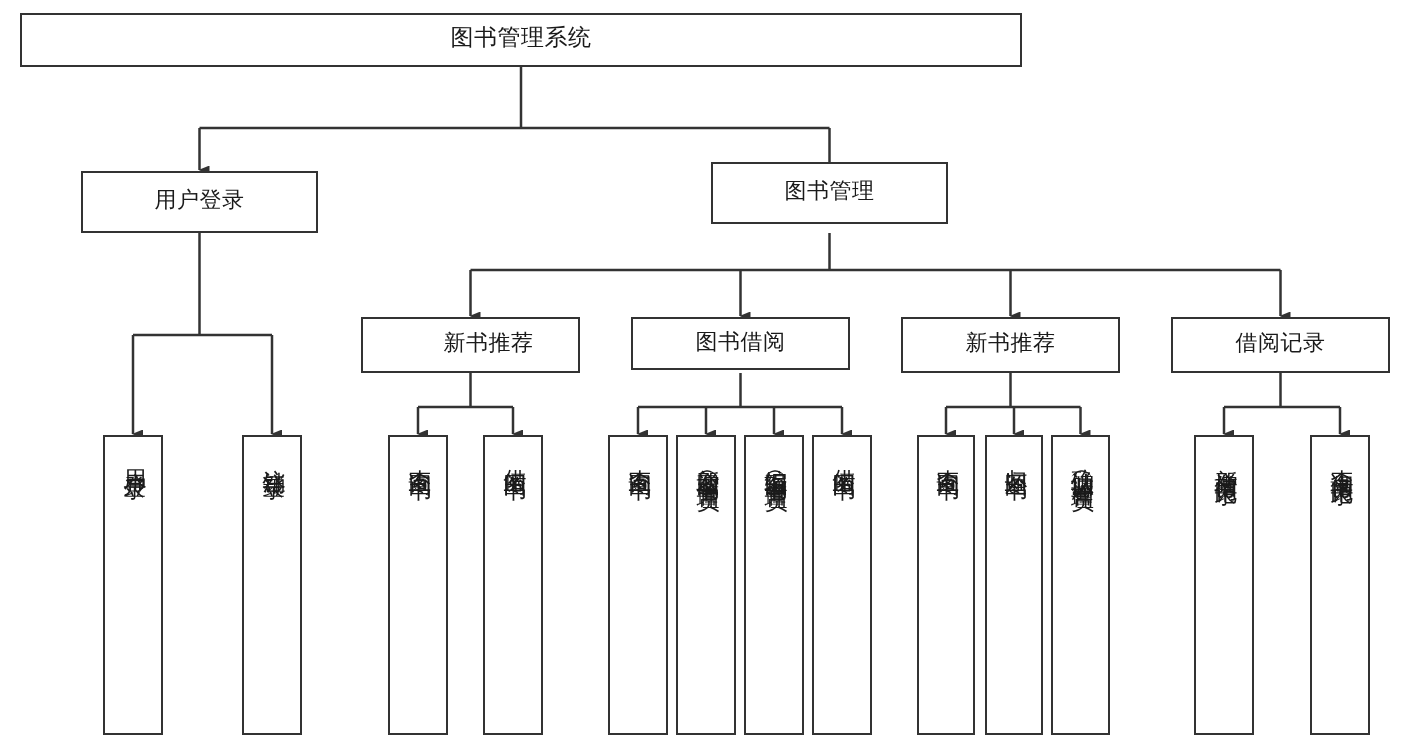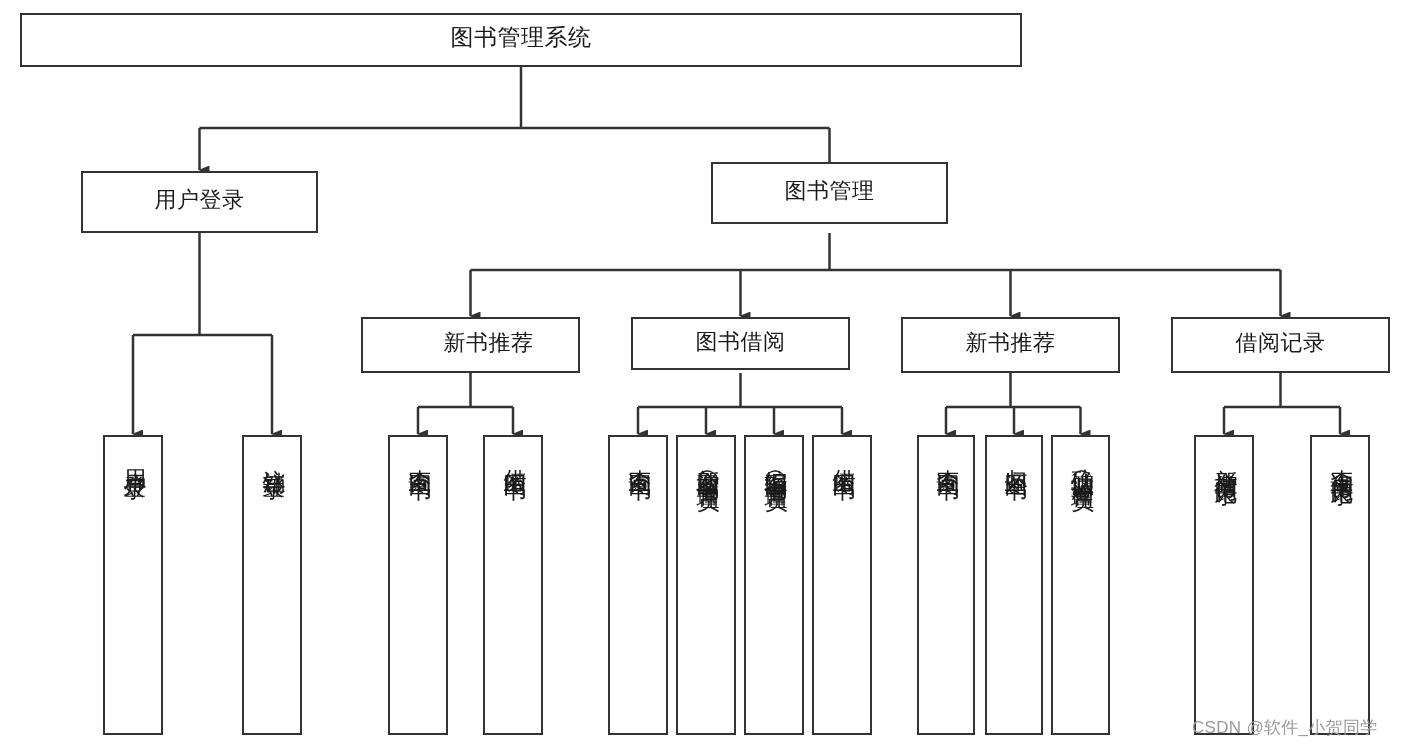--- a/index.html
+++ b/index.html
@@ -176,14 +176,13 @@
         <span class="node-label" style="color: rgb(26, 26, 26); margin-top: 14px;">确认归还（管理员）</span>
       </div>
       <div class="node vertical" style="left: 1194px; top: 435px; width: 60px; height: 300px; border-color: rgb(51, 51, 51); background: rgb(255, 255, 255);">
         <span class="node-label" style="color: rgb(26, 26, 26); margin-top: 14px;">新增借阅记录</span>
       </div>
       <div class="node vertical" style="left: 1310px; top: 435px; width: 60px; height: 300px; border-color: rgb(51, 51, 51); background: rgb(255, 255, 255);">
         <span class="node-label" style="color: rgb(26, 26, 26); margin-top: 14px;">查询借阅记录</span>
       </div>
     </div>
 
-  <div class="watermark">CSDN @软件_小贺同学</div>
 </div>
 
 </body></html>

